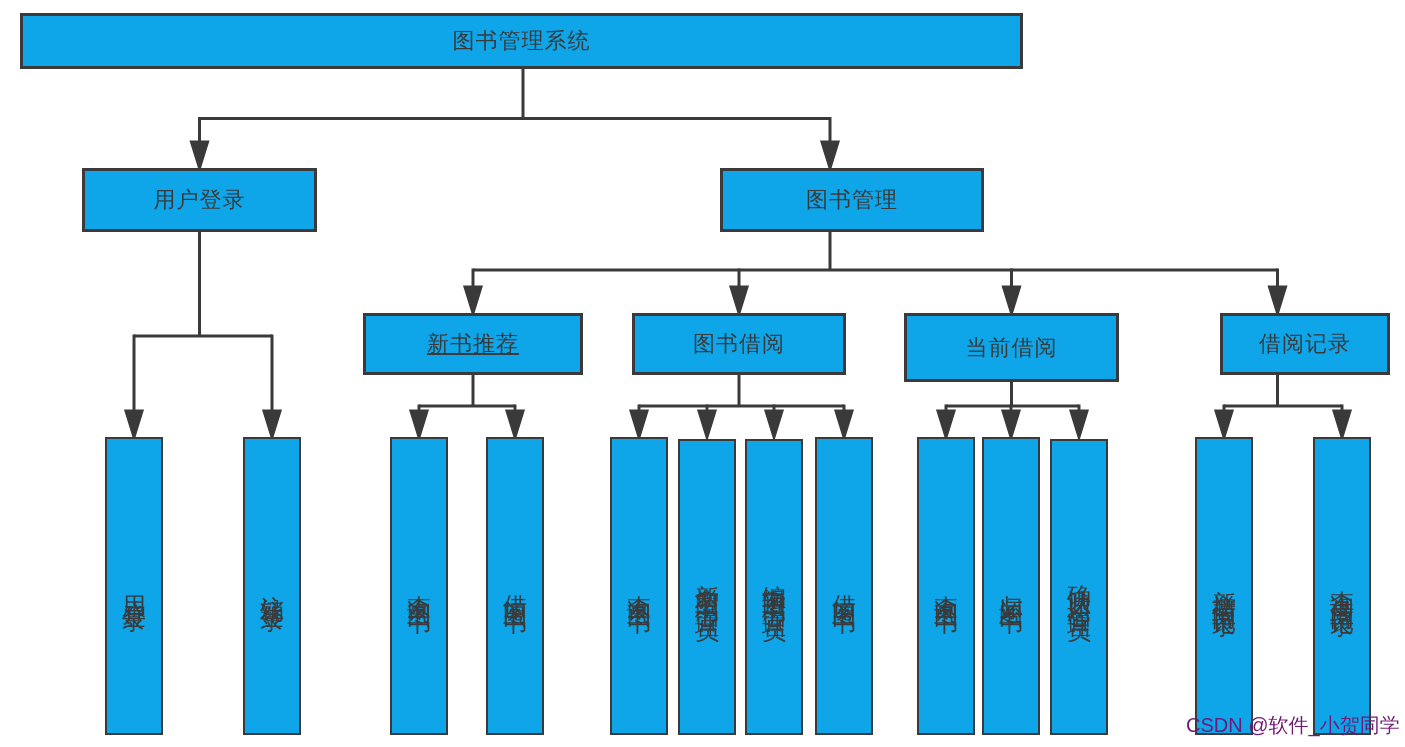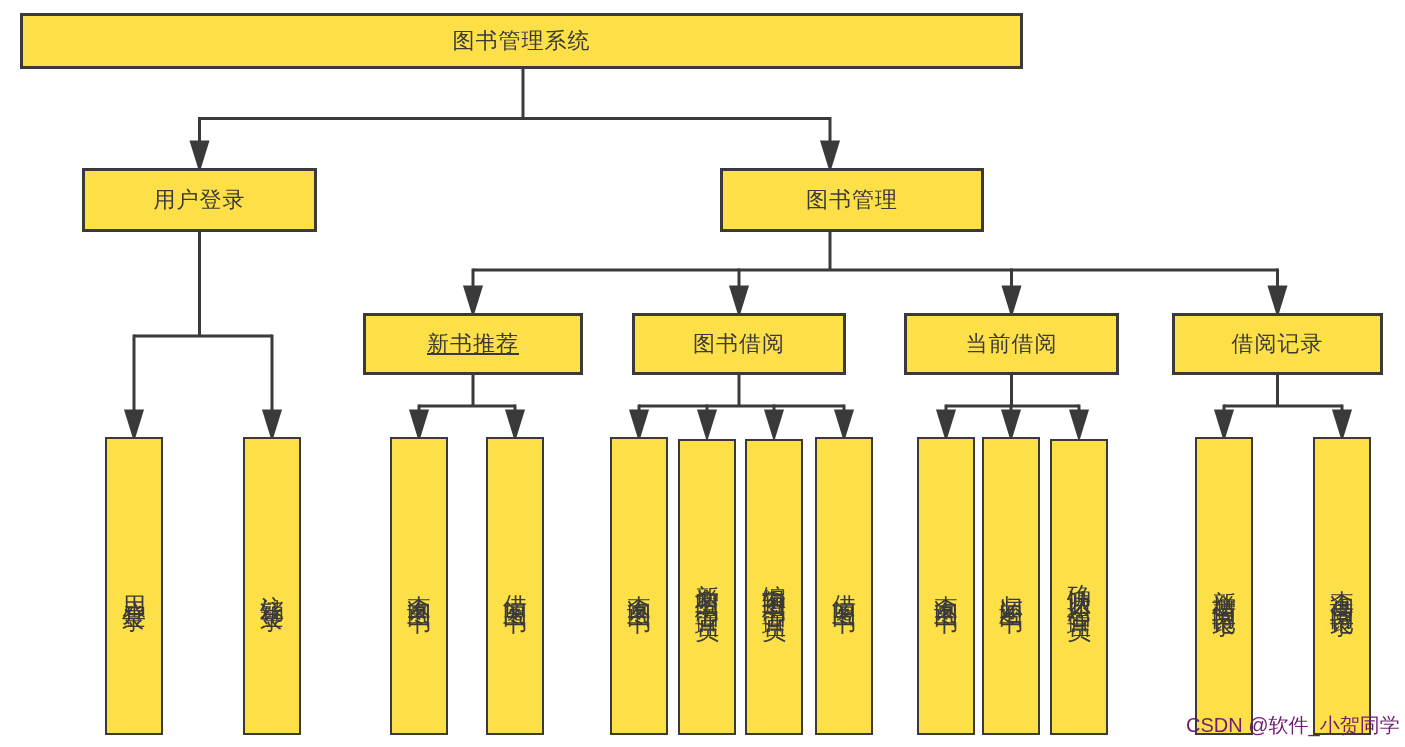--- a/index.html
+++ b/index.html
@@ -18,21 +18,21 @@
   }
   .edges {
     position: absolute;
     left: 0;
     top: 0;
     z-index: 0;
   }
   .box {
     position: absolute;
     box-sizing: border-box;
-    background: #fde047;
+    background: #0ea5e9;
     border: 3px solid #3a3a3a;
     display: flex;
     align-items: center;
     justify-content: center;
     z-index: 1;
   }
   .box .lbl {
     font-size: 22px;
     line-height: 1;
     color: #3a3a3a;
@@ -155,24 +155,24 @@
   <div class="box" style="left:712px; top:168px; width:264px; height:64px;margin-left:8px;">
     <span class="lbl">图书管理</span>
   </div>
 
   <div class="box" style="left:363px; top:313px; width:220px; height:62px;text-decoration:underline;">
     <span class="lbl">新书推荐</span>
   </div>
   <div class="box" style="left:632px; top:313px; width:214px; height:62px;">
     <span class="lbl">图书借阅</span>
   </div>
-  <div class="box" style="left:904px; top:313px; width:215px; height:62px;text-align:center;">
+  <div class="box" style="left:904px; top:313px; width:215px; height:69px;text-align:center;">
     <span class="lbl">当前借阅</span>
   </div>
-  <div class="box" style="left:1172px; top:313px; width:211px; height:62px;">
+  <div class="box" style="left:1220px; top:313px; width:170px; height:62px;">
     <span class="lbl">借阅记录</span>
   </div>
 
   <div class="box leaf" style="left:105px; top:437px; width:58px; height:298px;">
     <span class="vlbl">用户登录</span>
   </div>
   <div class="box leaf" style="left:243px; top:437px; width:58px; height:298px;">
     <span class="vlbl">注销登录</span>
   </div>
 

